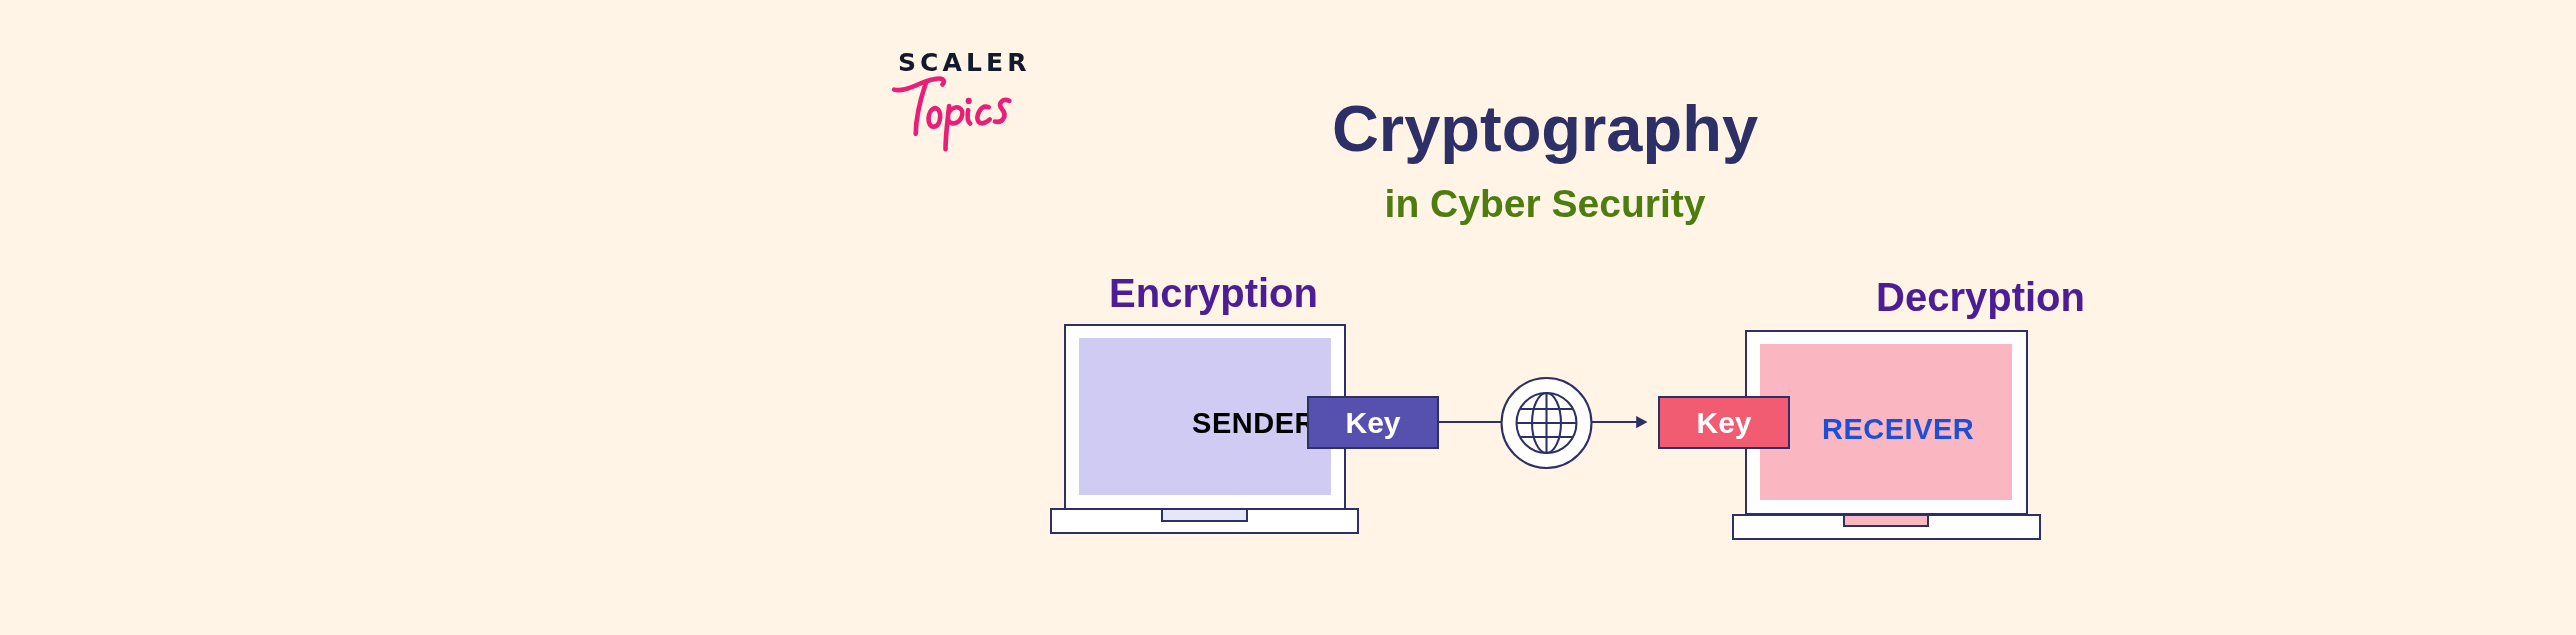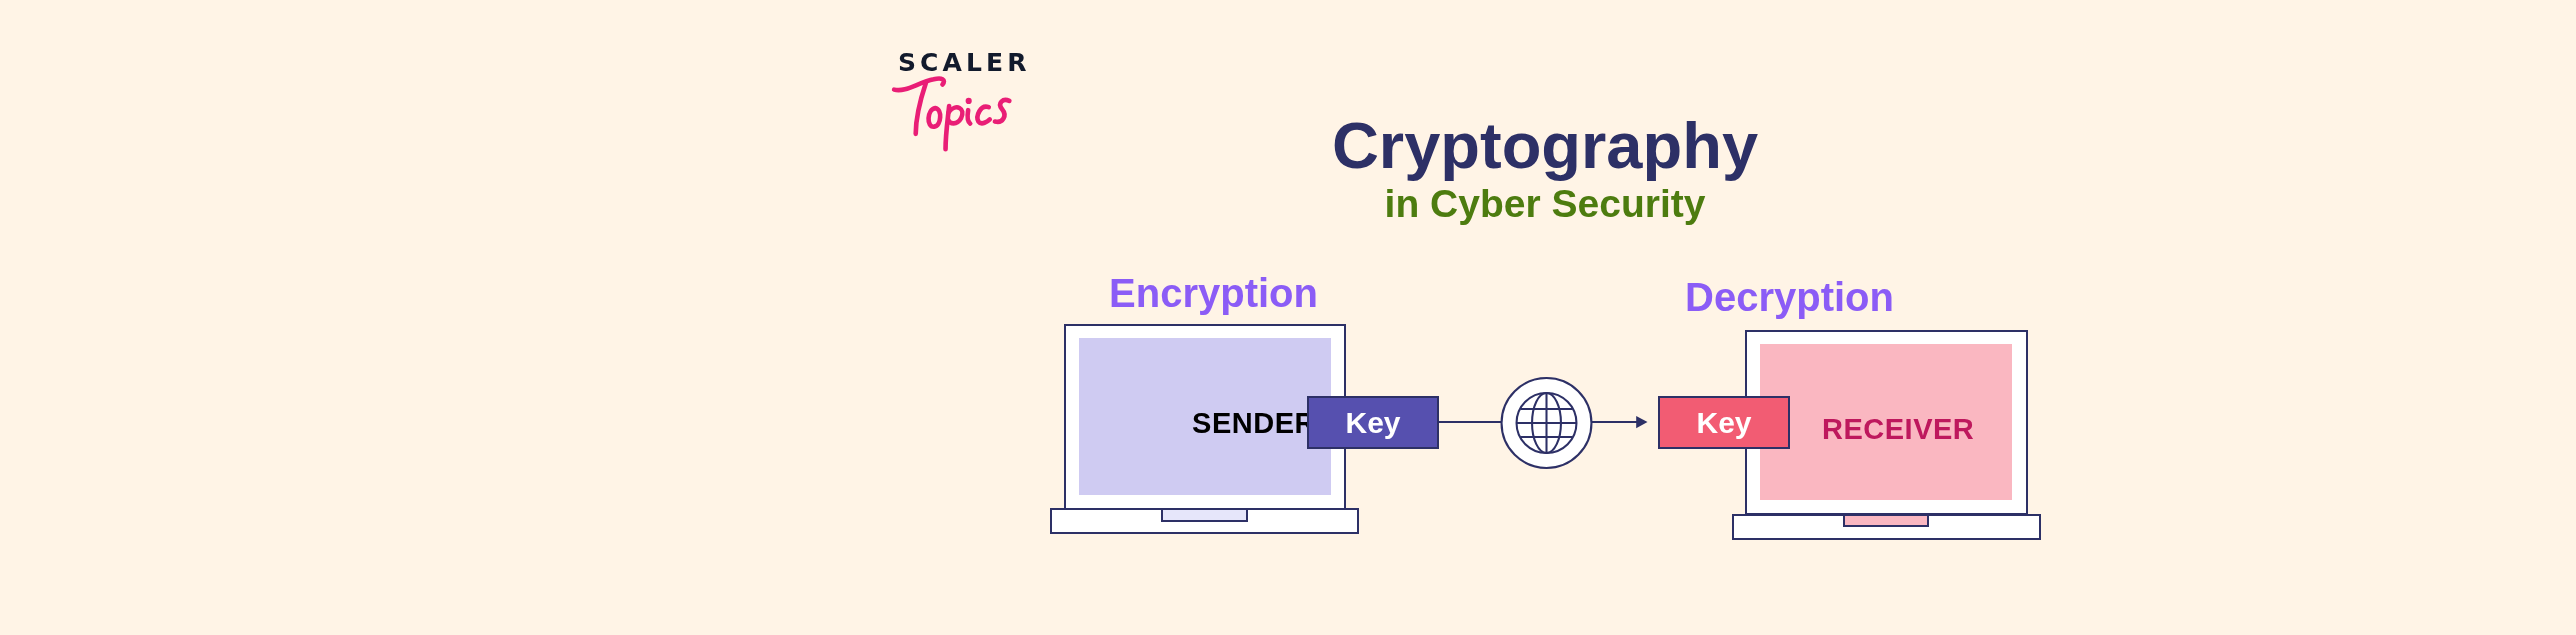--- a/index.html
+++ b/index.html
@@ -13,34 +13,34 @@
   .logo-scaler {
     left: 898px; top: 47px;
     font-family: "DejaVu Sans", sans-serif;
     font-weight: bold; font-size: 25px; line-height: 31px;
     letter-spacing: 4.1px; color: #121A2C;
   }
   .logo-topics {
     left: 890px; top: 72px; width: 126px; height: 80px;
   }
   .title {
-    left: 1236px; width: 618px; top: 107px;
+    left: 1236px; width: 618px; top: 90px;
     text-align: center;
     font-weight: bold; font-size: 65px; line-height: 77px;
     color: #2D3066;
   }
   .subtitle {
     left: 1236px; width: 618px; top: 181px;
     text-align: center;
     font-size: 39px; line-height: 46px; font-weight: bold;
     color: #4d7c0f;
   }
   .heading {
     font-weight: bold; font-size: 40px; line-height: 46px;
-    color: #8b5cf6; text-align: center;
+    color: #4c1d95; text-align: center;
   }
   .screen {
     background: #FFFFFF; border: 2.1px solid #2D3066; box-sizing: border-box;
   }
   .inner {
     box-sizing: border-box;
   }
   .base {
     background: #FFFFFF; border: 2.1px solid #2D3066; box-sizing: border-box;
   }
@@ -109,24 +109,24 @@
   <g fill="none" stroke="#2D3066" stroke-width="4">
     <circle cx="90" cy="89" r="58"></circle>
     <ellipse cx="90" cy="89" rx="28" ry="58"></ellipse>
     <line x1="90" y1="31" x2="90" y2="147"></line>
     <line x1="32" y1="89" x2="148" y2="89"></line>
     <line x1="40" y1="62" x2="140" y2="62"></line>
     <line x1="40" y1="116" x2="140" y2="116"></line>
   </g>
 </svg>
 
-<div class="abs heading" style="left:1640px; width:299px; top:274px;">Decryption</div>
+<div class="abs heading" style="left:1831px; width:299px; top:274px;">Decryption</div>
 
 <div class="abs" style="left:0;top:0;">
   <div class="abs screen" style="left:1745px; top:330px; width:283px; height:185px;"></div>
   <div class="abs inner" style="left:1760px; top:344px; width:252px; height:156px; background:#FAB7C1;"></div>
-  <div class="abs label" style="left:1760px; width:252px; top:414px; color:#be185d; text-align:left; padding-left:62px; box-sizing:border-box;">RECEIVER</div>
+  <div class="abs label" style="left:1760px; width:252px; top:414px; color:#1d4ed8; text-align:left; padding-left:62px; box-sizing:border-box;">RECEIVER</div>
   <div class="abs base" style="left:1732px; top:514px; width:309px; height:26px;"></div>
   <div class="abs notch" style="left:1843px; top:514px; width:86px; height:13.4px; background:#FAB7C1;"></div>
 </div>
 
 <div class="abs keybox" style="left:1658px; top:396px; width:132px; height:53px; background:#F25C73;">Key</div>
 
 
 </body></html>

